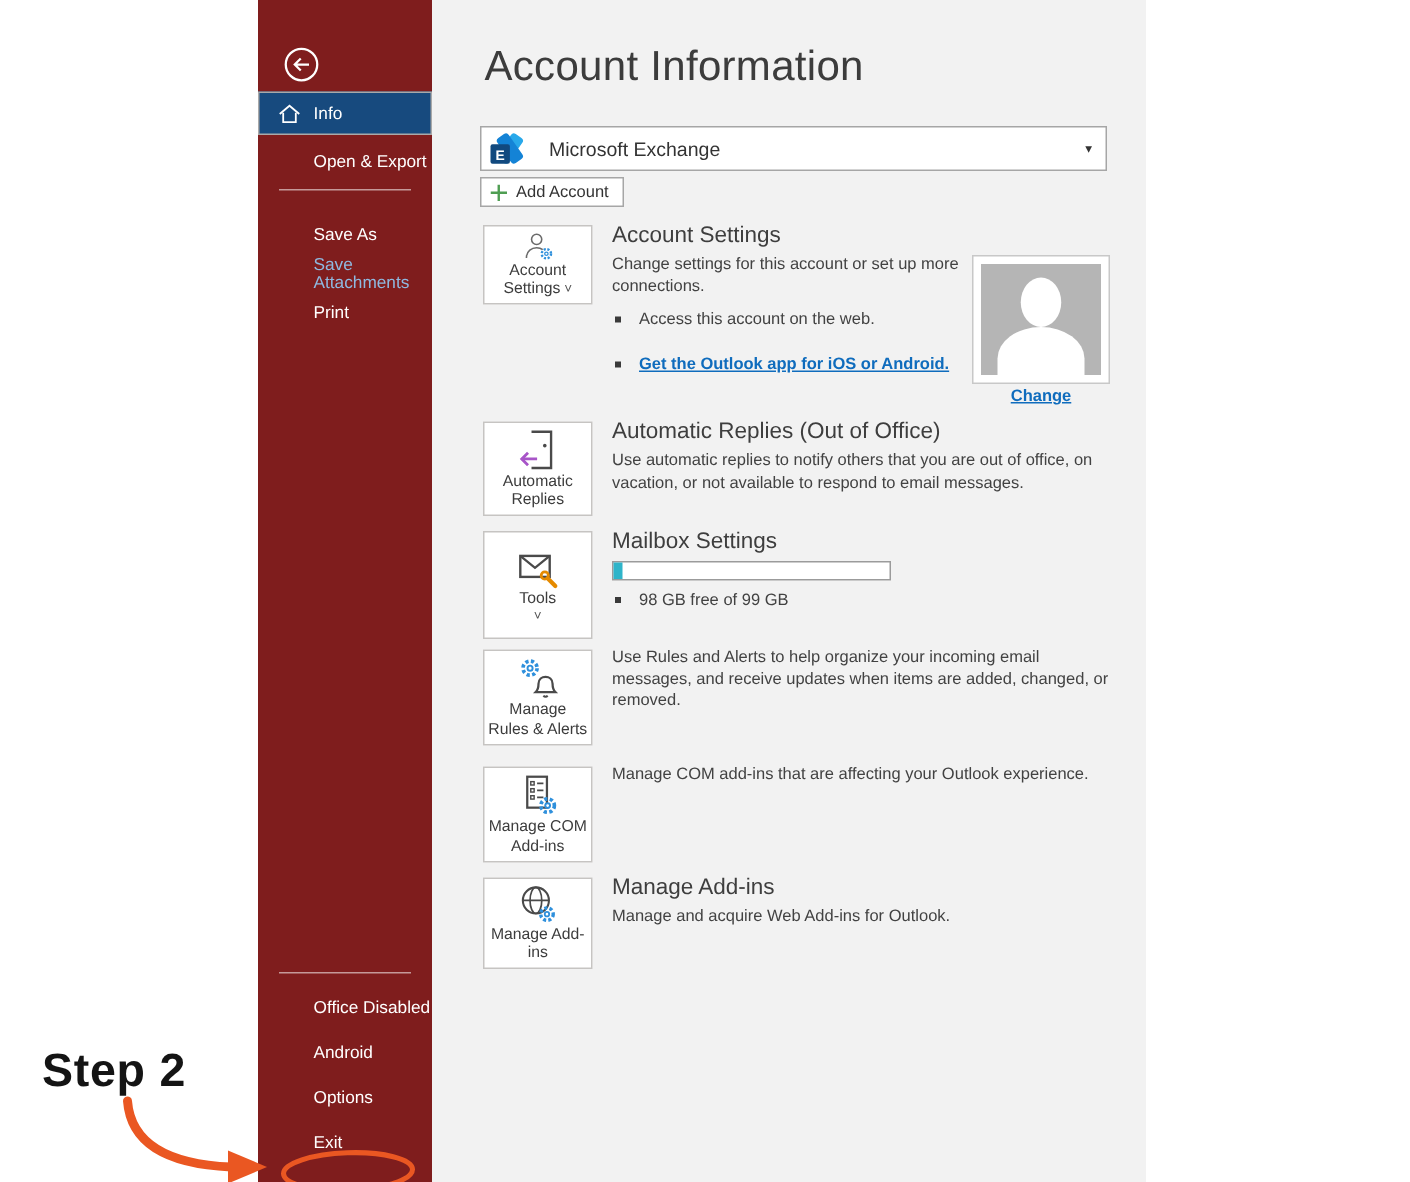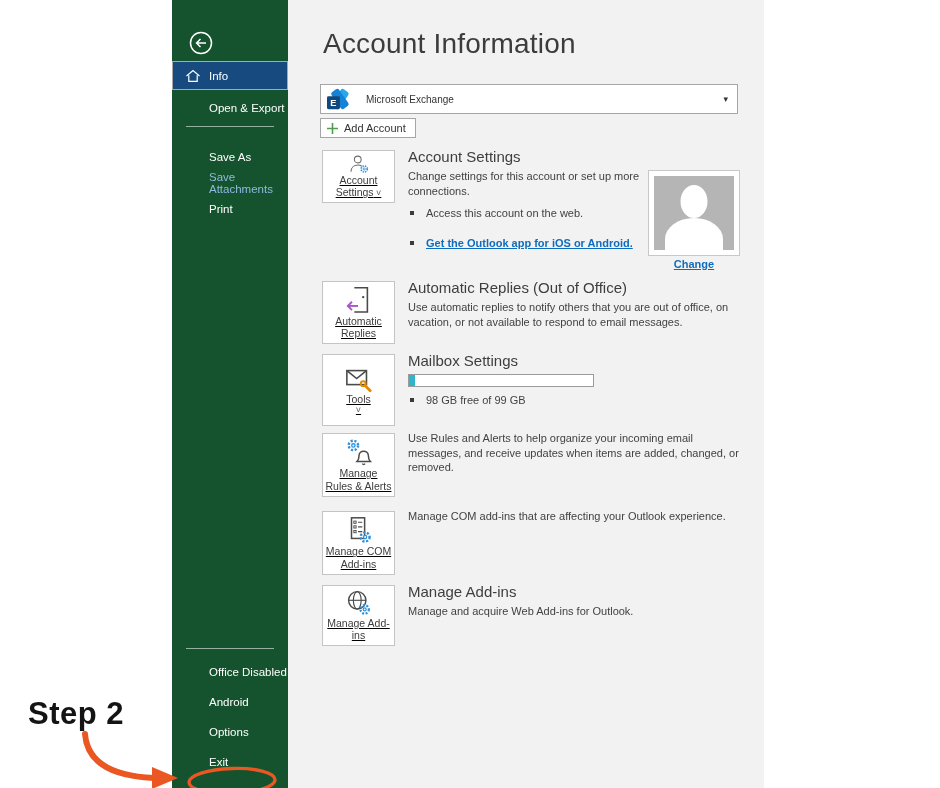--- a/index.html
+++ b/index.html
@@ -1,48 +1,48 @@
 <!DOCTYPE html>
 <html><head>
 <meta charset="utf-8">
 <style>
   * { margin:0; padding:0; box-sizing:border-box; }
   html,body { background:#ffffff; }
   body { font-family:"Liberation Sans", sans-serif; }
   .page { position:relative; width:940px; height:788px; background:#ffffff; overflow:hidden; }
 
   
-  .sidebar { position:absolute; left:172px; top:0; width:116px; height:788px; background:#14532d; }
+  .sidebar { position:absolute; left:172px; top:0; width:116px; height:788px; background:#7f1d1d; }
   .back-button { position:absolute; left:16px; top:30px; width:26px; height:26px; cursor:pointer; }
   .nav-item { position:absolute; left:0; width:116px; height:24px; display:flex; align-items:center;
               padding-left:37px; color:#ffffff; font-size:11.5px; cursor:pointer; }
   .nav-item.selected { height:29px; background:#174a7e; border:1px solid #a9a9a9; padding-left:36px; }
   .nav-item.disabled { color:#8fb9e0; cursor:default;align-items:center; }
   .nav-icon { position:absolute; left:12px; top:7px; width:16px; height:14px; }
   .sb-divider { position:absolute; left:14px; width:88px; height:0; border-top:1px solid rgba(255,255,255,.55); }
 
   
   .main { position:absolute; left:288px; top:0; width:476px; height:788px; background:#f2f2f2; }
   .page-title { position:absolute; left:35px; top:28px; font-size:28px; font-weight:300; color:#3c3c3c; letter-spacing:.2px; }
 
   .account-dropdown { position:absolute; left:32px; top:84px; width:418px; height:30px; background:#ffffff;
                       border:1px solid #a6a6a6; display:flex; align-items:center; cursor:pointer; }
   .exch-logo { width:26px; height:24px; margin:0 14px 0 5px; flex:0 0 auto; }
-  .dd-value { font-size:10px; color:#333333; }
+  .dd-value { font-size:13px; color:#333333; }
   .dd-caret { position:absolute; right:9px; top:9px; font-size:9px; color:#333333; }
 
   .add-account { position:absolute; left:32px; top:118px; height:20px; background:#ffffff; border:1px solid #a6a6a6;
                  display:inline-flex; align-items:center; padding:0 9px 0 6px; font-size:11px; color:#333333; cursor:pointer;
                  font-family:"Liberation Sans", sans-serif; }
   .add-account svg { margin-right:6px; }
 
   .row { position:absolute; left:0; width:476px; }
   .cmd-card { position:absolute; left:34px; top:2px; width:73px; background:#ffffff; border:1px solid #c6c4c2;
               display:flex; flex-direction:column; align-items:center; justify-content:center; padding:3px 2px;
-              cursor:pointer; font-family:"Liberation Sans", sans-serif;text-decoration:underline; }
+              cursor:pointer; font-family:"Liberation Sans", sans-serif; }
   .card-label { font-size:10.5px; line-height:1.2; color:#3c3c3c; text-align:center; }
   .chev-inline { font-size:9px; color:#555555; }
   .card-chev { font-size:9px; color:#555555; line-height:1; margin-top:1px; }
   .h53{height:53px} .h63{height:63px} .h72{height:72px} .h64{height:64px} .h61{height:61px}
 
   .row-text { position:absolute; left:120px; top:0; width:340px; }
   .row-text.narrow { width:238px; }
   .sec-heading { font-size:15px; font-weight:400; color:#3e3e3e; margin:0 0 4px; }
   .sec-body { font-size:11px; line-height:1.32; color:#424242; }
   .bullet-line { display:flex; align-items:flex-start; font-size:11px; color:#424242; }

